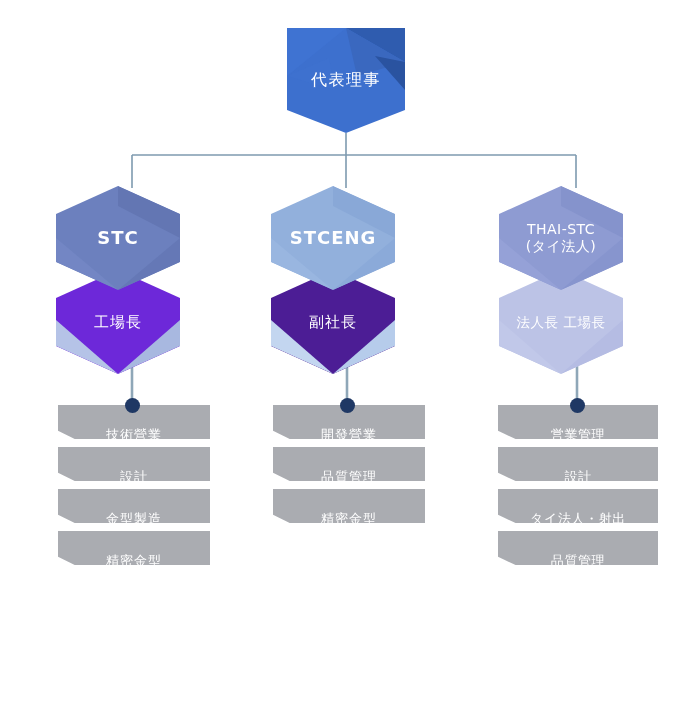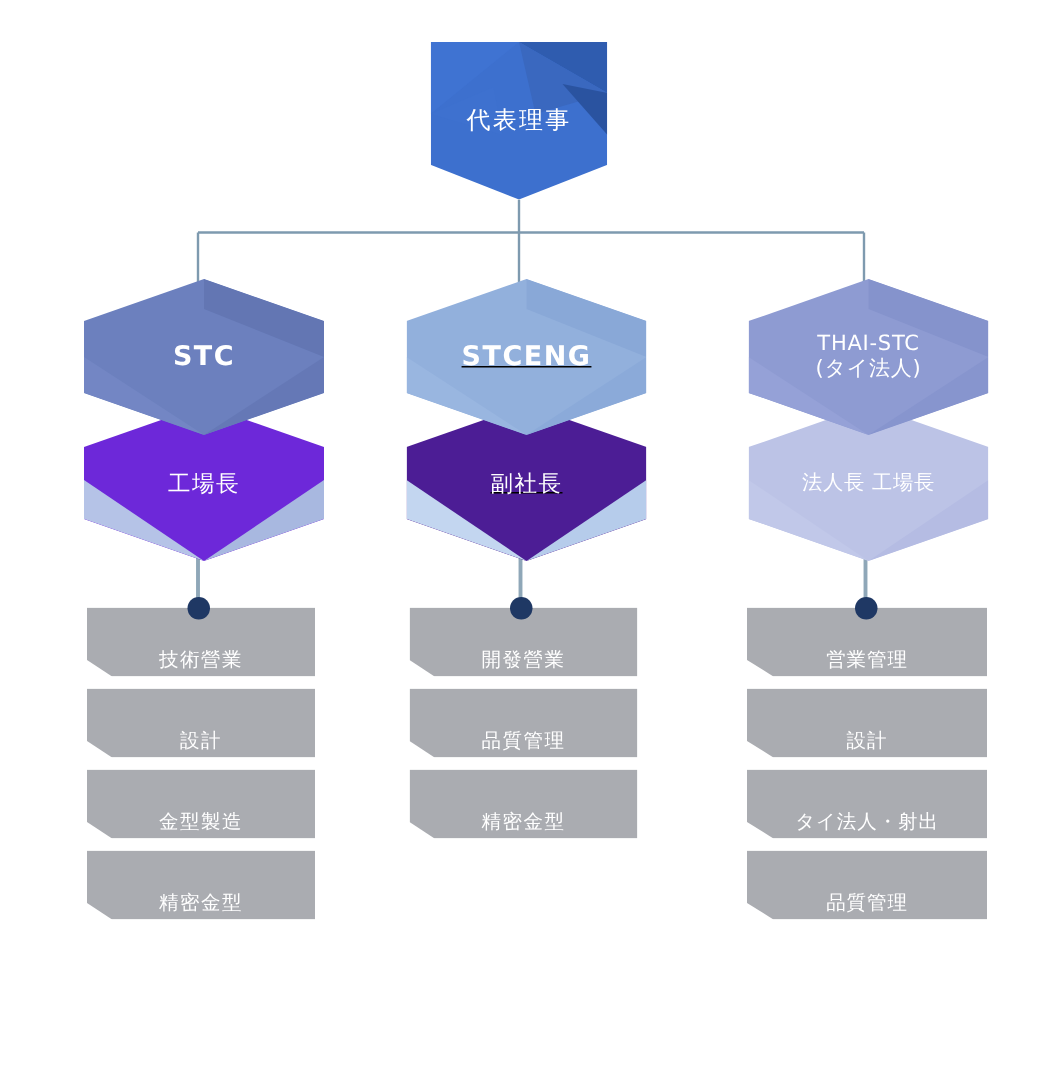--- a/index.html
+++ b/index.html
@@ -57,26 +57,26 @@
     white-space: nowrap;
   }
 
   
   .column {
     position: absolute;
     top: 186px;
     width: 152px;
   }
   .column.col-0 { left: 56px; }
-  .column.col-1 { left: 271px; text-decoration: underline; }
+  .column.col-1 { left: 271px; }
   .column.col-2 { left: 499px; }
 
   .hex {
     position: relative;
-    width: 160px;
+    width: 124px;
     height: 104px;
     clip-path: polygon(50% 0%, 100% 27%, 100% 73%, 50% 100%, 0% 73%, 0% 27%);
     display: flex;
     align-items: center;
     justify-content: center;
     text-align: center;
   }
   .hex-upper { z-index: 3; }
   .hex-lower { margin-top: -20px; z-index: 2; }
 
@@ -121,26 +121,26 @@
     width: 152px;
   }
   .ribbon-list.col-0 { left: 58px;  top: 405px; }
   .ribbon-list.col-1 { left: 273px; top: 405px; }
   .ribbon-list.col-2 { left: 498px; top: 405px; }
   .ribbon-list.col-2 { width: 160px; }
 
   .ribbon {
     position: relative;
     width: 100%;
-    height: 46px;
+    height: 34px;
     margin-bottom: 8px;
     background: #aaacb1;
     clip-path: polygon(0% 0%, 100% 0%, 100% 100%, 11% 100%, 0% 76%);
     display: flex;
-    align-items: flex-start;
+    align-items: center;
     justify-content: center;
     padding-top: 26px;
   }
   .ribbon .ribbon-label {
     color: #ffffff;
     font-size: 13px;
     letter-spacing: 1px;
     white-space: nowrap;
   }
   .ribbon-list.col-2 .ribbon .ribbon-label {

